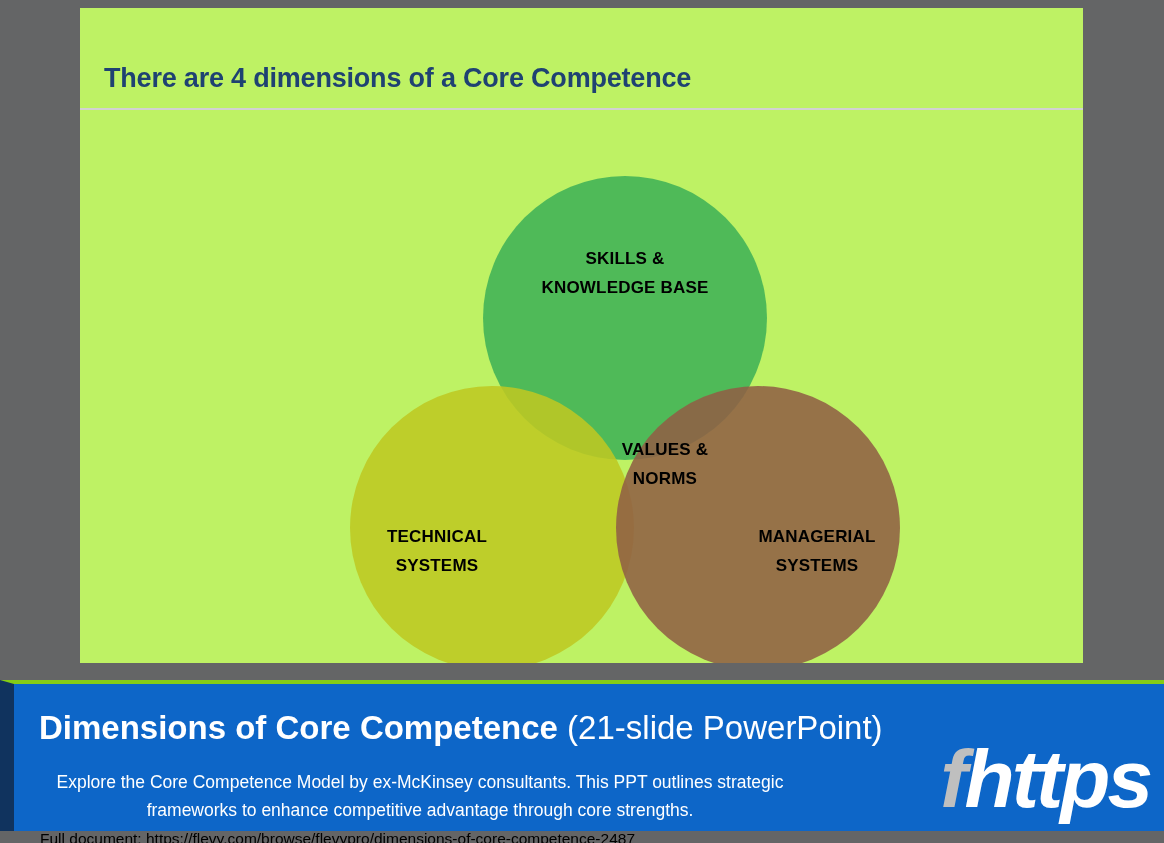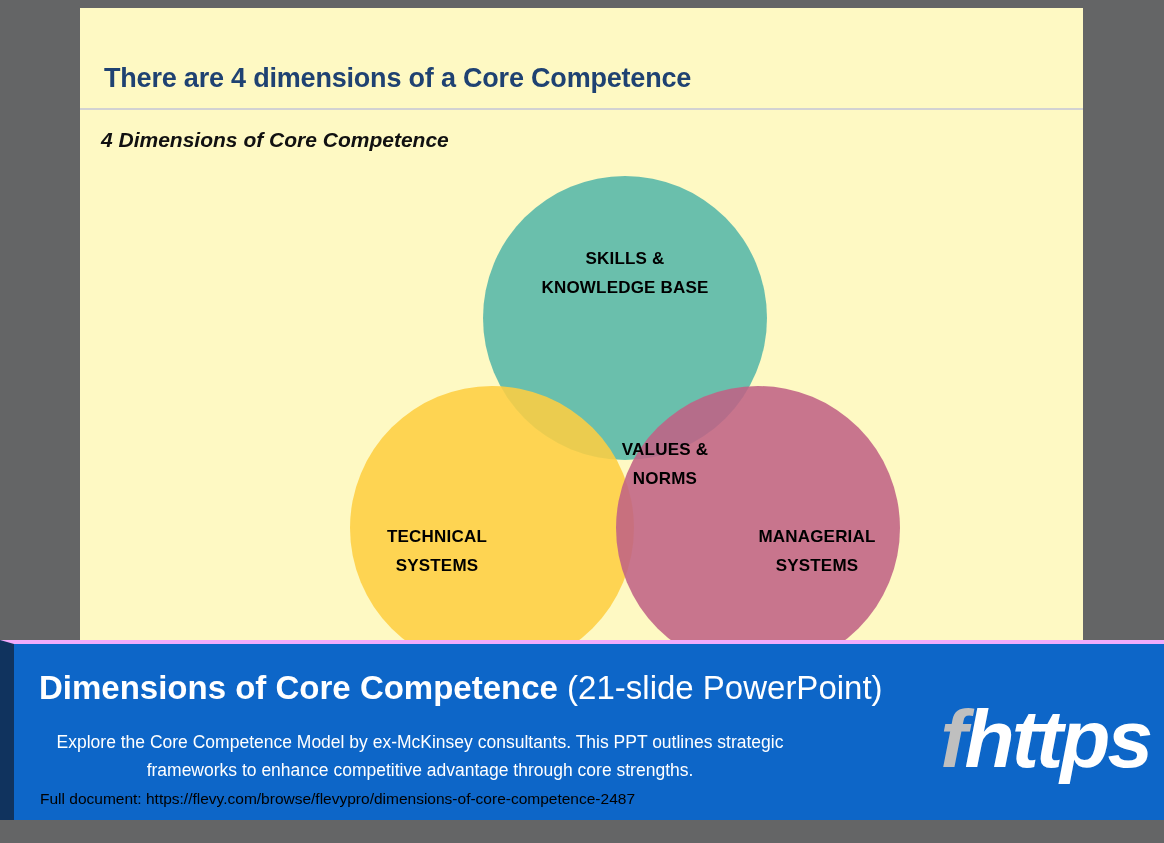--- a/index.html
+++ b/index.html
@@ -16,21 +16,21 @@
     position: relative;
   }
 
   
   .slide {
     position: absolute;
     left: 80px;
     top: 8px;
     width: 1003px;
     height: 655px;
-    background: #fef9c3;
+    background: #bef264;
   }
 
   .slide-title {
     position: absolute;
     left: 24px;
     top: 55px;
     font-size: 27px;
     font-weight: bold;
     color: #1F4272;
     letter-spacing: -0.2px;
@@ -82,25 +82,25 @@
 
   .lbl-top    { left: 405px; top: 86px;  width: 280px; }
   .lbl-center { left: 445px; top: 277px; width: 280px; }
   .lbl-left   { left: 217px; top: 364px; width: 280px; }
   .lbl-right  { left: 597px; top: 364px; width: 280px; }
 
   
   .banner {
     position: absolute;
     left: 0;
-    top: 640px;
+    top: 680px;
     width: 1164px;
-    height: 180px;
+    height: 151px;
     background: #0D66C8;
-    border-top: 4px solid #f0abfc;
+    border-top: 4px solid #84cc16;
     border-left: 14px solid #10335E;
   }
 
   .banner-inner {
     position: relative;
     width: 100%;
     height: 100%;
   }
 
   .banner-title {
@@ -150,21 +150,20 @@
 </style>
 </head>
 <body>
 
 <div class="slide">
 
   <div class="slide-title">There are 4 dimensions of a Core Competence</div>
 
   <div class="title-rule"></div>
 
-  <div class="subtitle">4 Dimensions of Core Competence</div>
 
   <div class="venn">
     <svg width="1003" height="505" viewBox="0 0 1003 505" xmlns="http://www.w3.org/2000/svg">
       <g style="mix-blend-mode:multiply">
         <circle cx="545" cy="160" r="142" fill="#55BCDD" fill-opacity="0.88"></circle>
         <circle cx="412" cy="370" r="142" fill="#FFD457" fill-opacity="0.88"></circle>
         <circle cx="678" cy="370" r="142" fill="#C165AE" fill-opacity="0.88"></circle>
       </g>
     </svg>
 

